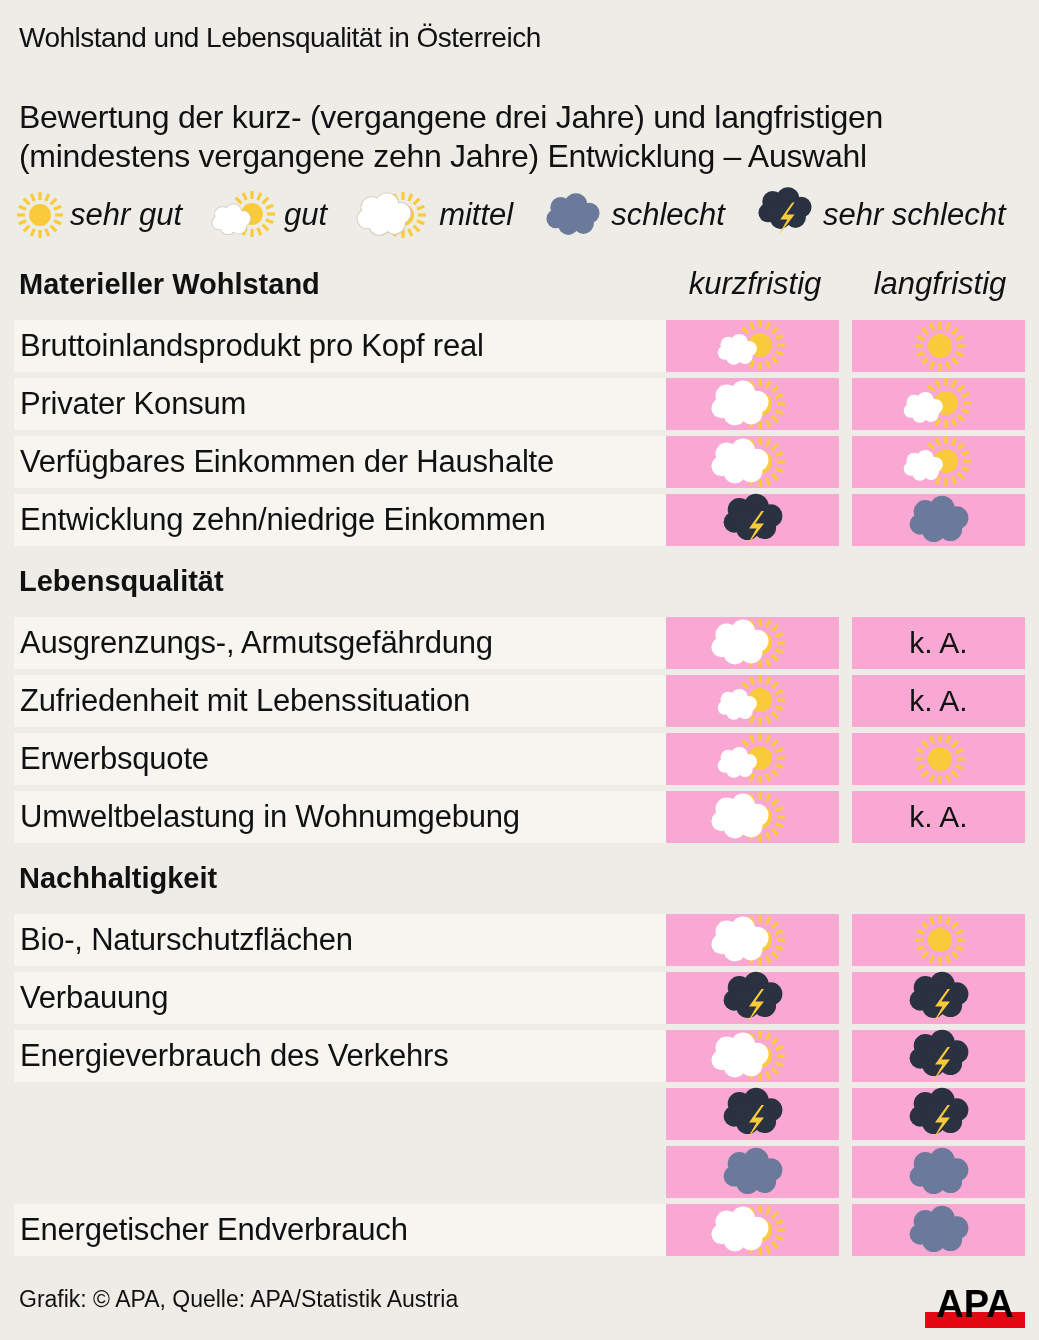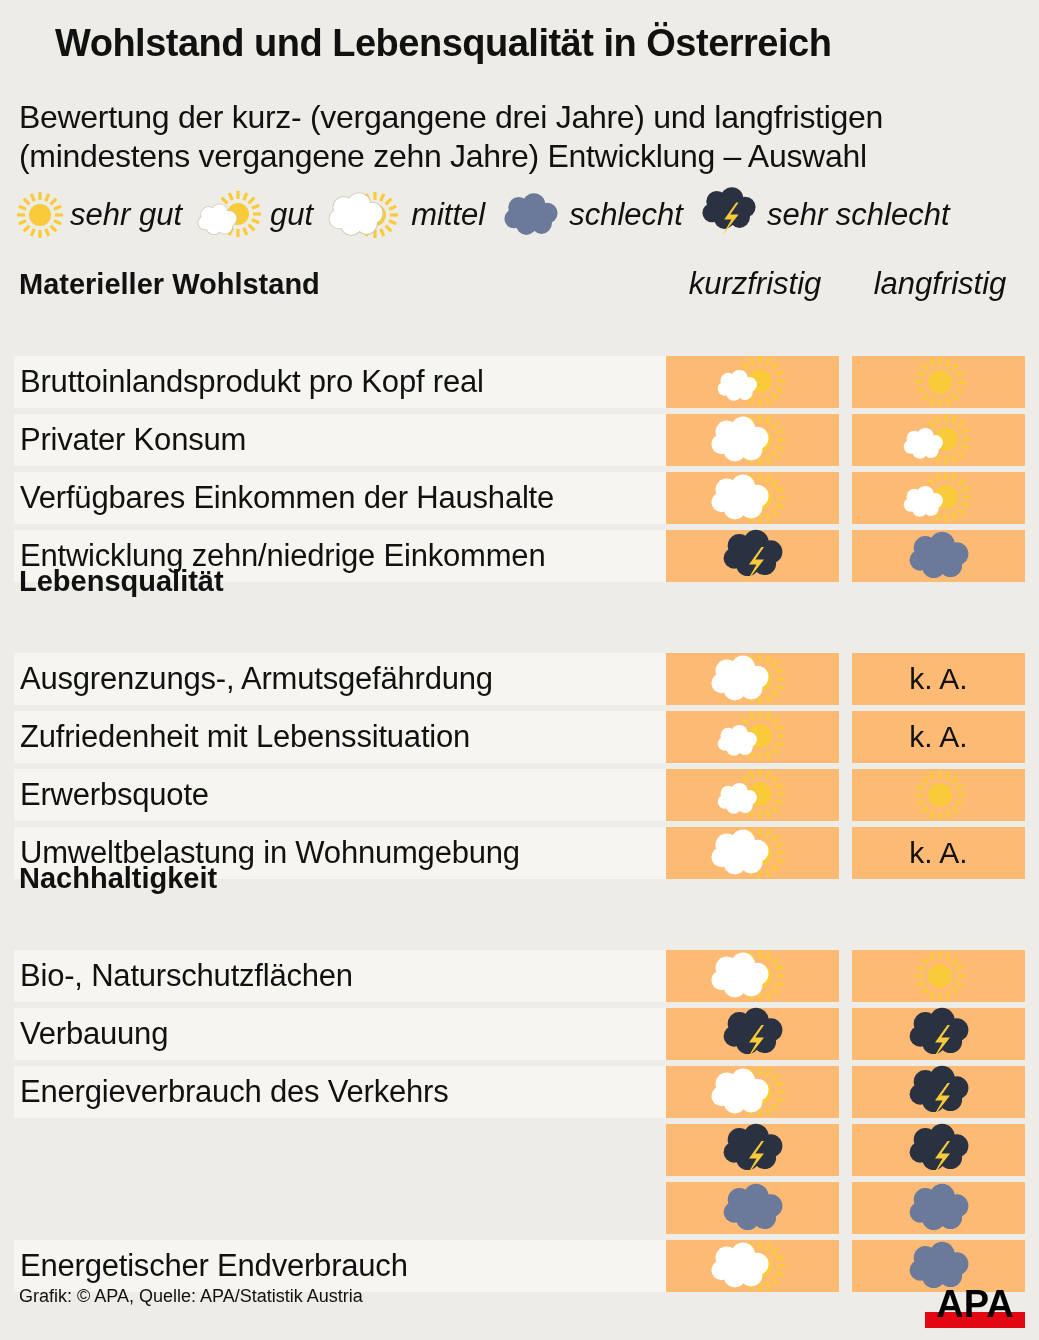--- a/index.html
+++ b/index.html
@@ -5,69 +5,68 @@
   html, body { margin:0; padding:0; }
   body {
     width:1039px; height:1340px; overflow:hidden;
     background:#eeece6;
     font-family:"Liberation Sans", "DejaVu Sans", sans-serif;
     color:#111;
     position:relative;
   }
   .title {
     position:absolute; left:19px; top:22px;
-    font-size:38px; font-weight:bold; letter-spacing:-0.5px;
+    font-size:28px; font-weight:normal; letter-spacing:-0.5px;
     white-space:nowrap;
-    margin-left:36px;
   }
   .subtitle {
     position:absolute; left:19px; top:98px;
     font-size:32px; line-height:39px; white-space:nowrap;
     letter-spacing:-0.3px;
   }
   .legend {
     position:absolute; left:14px; top:190px; height:50px;
-    display:flex; align-items:center; gap:0;
+    display:flex; align-items:center; gap:14px;
     white-space:nowrap;
   }
   .legend-item { display:flex; align-items:center; margin-right:14px; }
   .legend-item .lbl { font-size:31px; font-style:italic; margin-left:4px; }
   .legend-item svg { display:block; }
 
   .col-head {
     position:absolute; top:266px; font-size:31px; font-style:italic;
     width:174px; text-align:center; white-space:nowrap;
   }
   .section-title {
     position:absolute; left:19px; font-size:29px; font-weight:bold;
     white-space:nowrap;
   }
   .row {
-    position:absolute; left:14px; width:1012px; height:52px;margin-top:36px;
+    position:absolute; left:14px; width:1012px; height:52px;
   }
   .row .label {
     position:absolute; left:0; top:0; width:652px; height:52px;
     background:#f6f5f0;
     font-size:31px; line-height:52px; padding-left:6px; box-sizing:border-box;
     white-space:nowrap; letter-spacing:-0.2px;
   }
   .row .cell {
     position:absolute; top:0; height:52px; width:173px;
-    background:#fdba74;
+    background:#f9a8d4;
     display:flex; align-items:center; justify-content:center;
     overflow:visible;
   }
   .row .cell.kurz { left:652px; }
   .row .cell.lang { left:838px; }
   .row .cell .na { font-size:30px; }
   .icon-wrap { position:relative; width:90px; height:52px; overflow:visible; }
   .icon-wrap svg { position:absolute; left:0; top:-8px; overflow:visible; }
 
   .footer {
-    position:absolute; left:19px; top:1286px; font-size:18px; white-space:nowrap;
+    position:absolute; left:19px; top:1286px; font-size:23px; white-space:nowrap;
   }
   .logo { position:absolute; left:925px; top:1284px; width:100px; height:44px; }
 </style>
 </head>
 <body>
 
 <div class="title">Wohlstand und Lebensqualität in Österreich</div>
 <div class="subtitle">
   <div>Bewertung der kurz- (vergangene drei Jahre) und langfristigen</div>
   <div>(mindestens vergangene zehn Jahre) Entwicklung – Auswahl</div>

